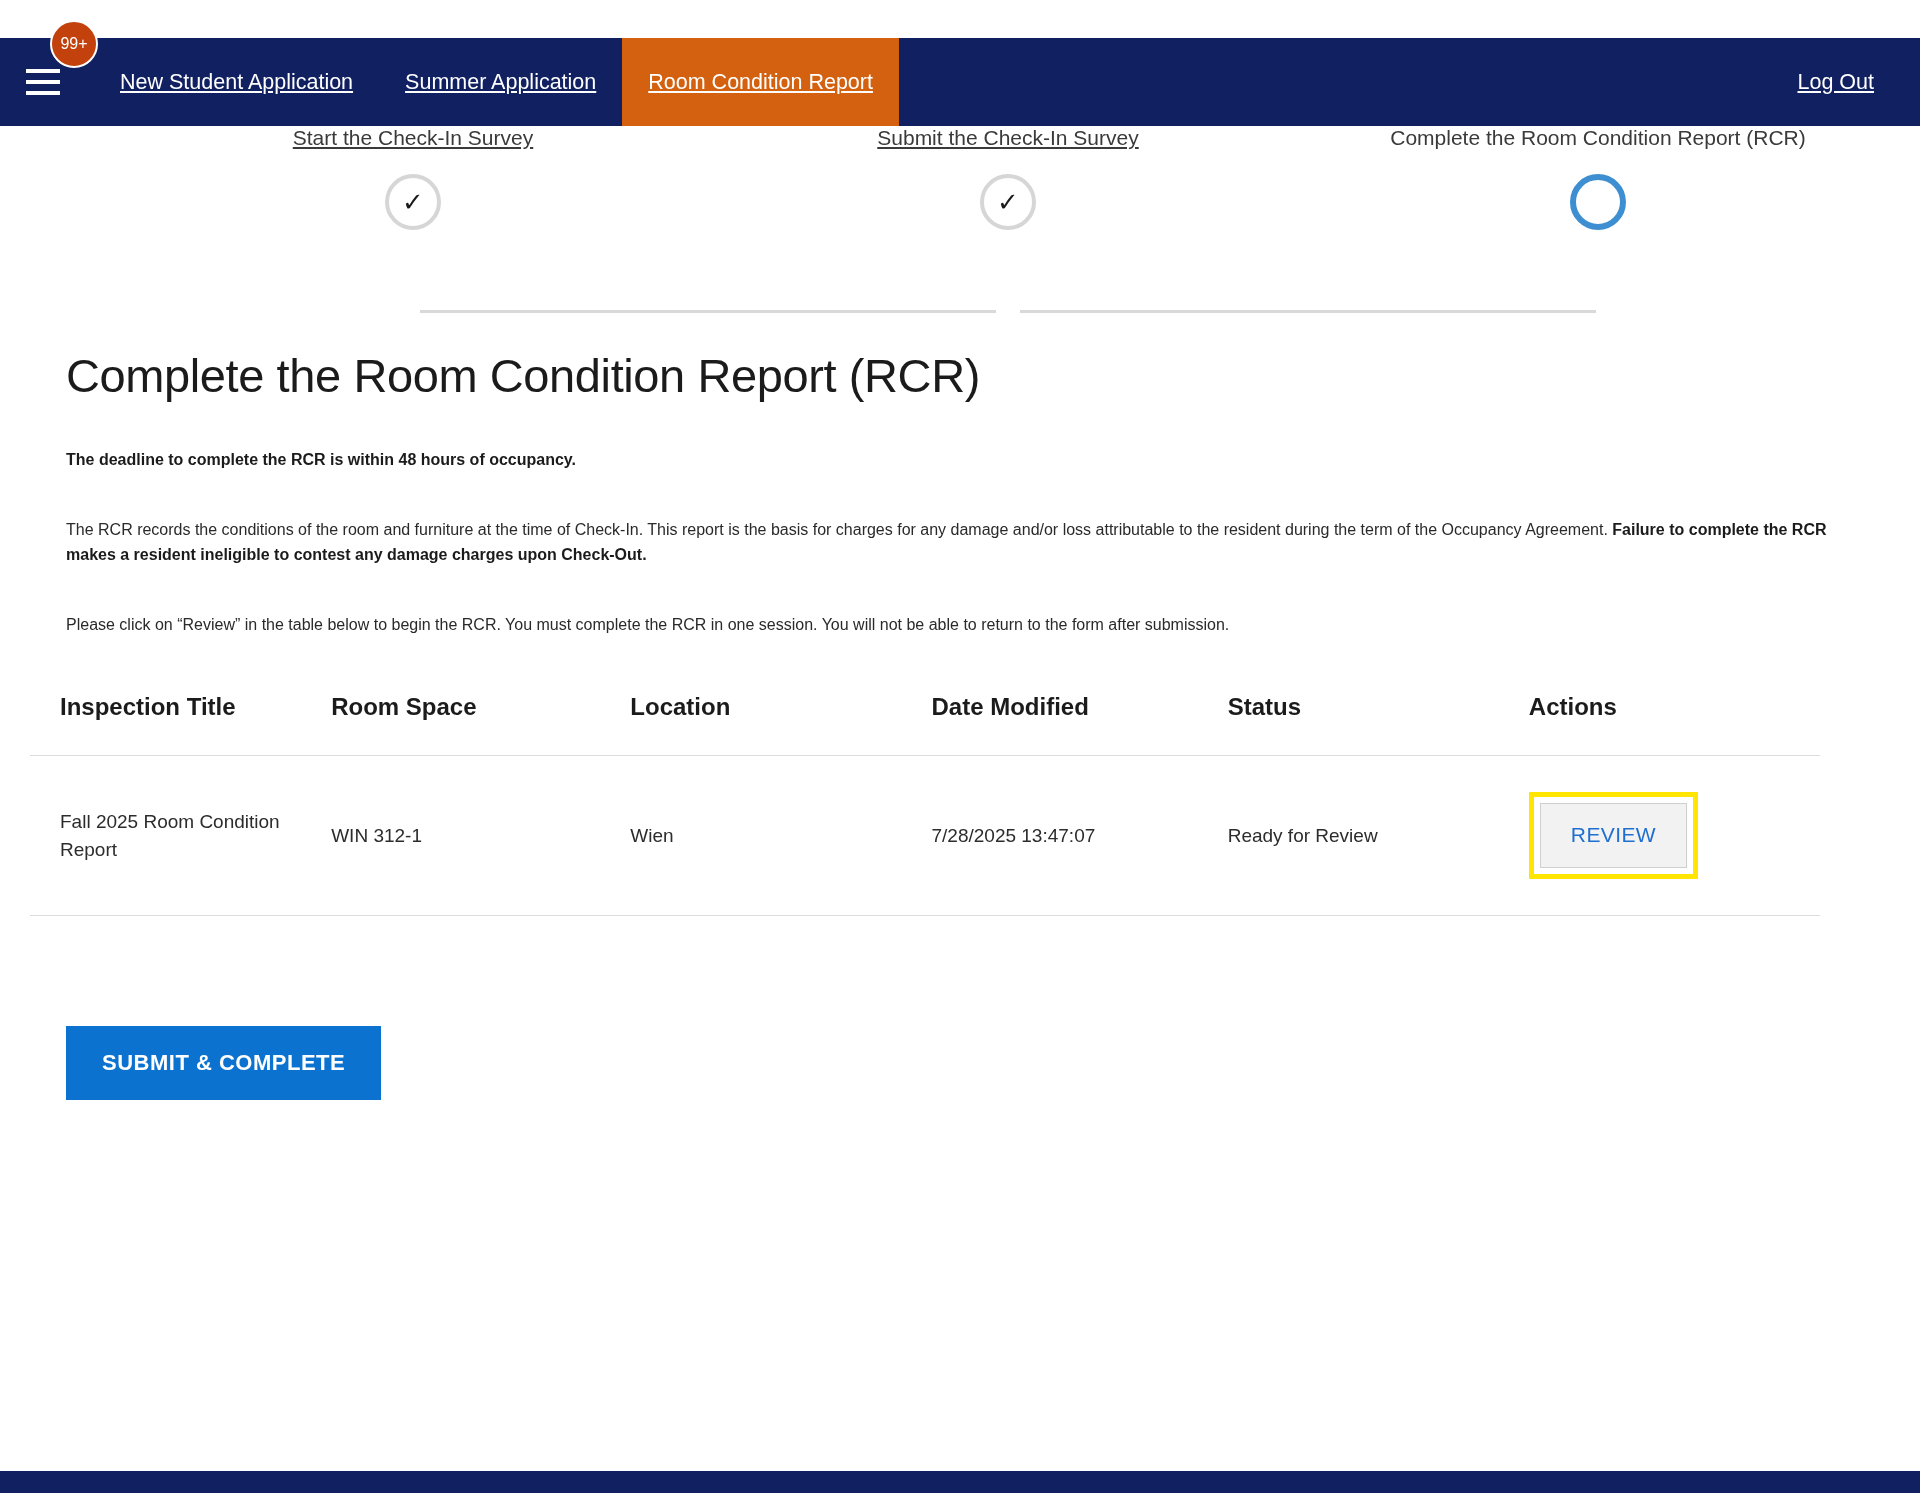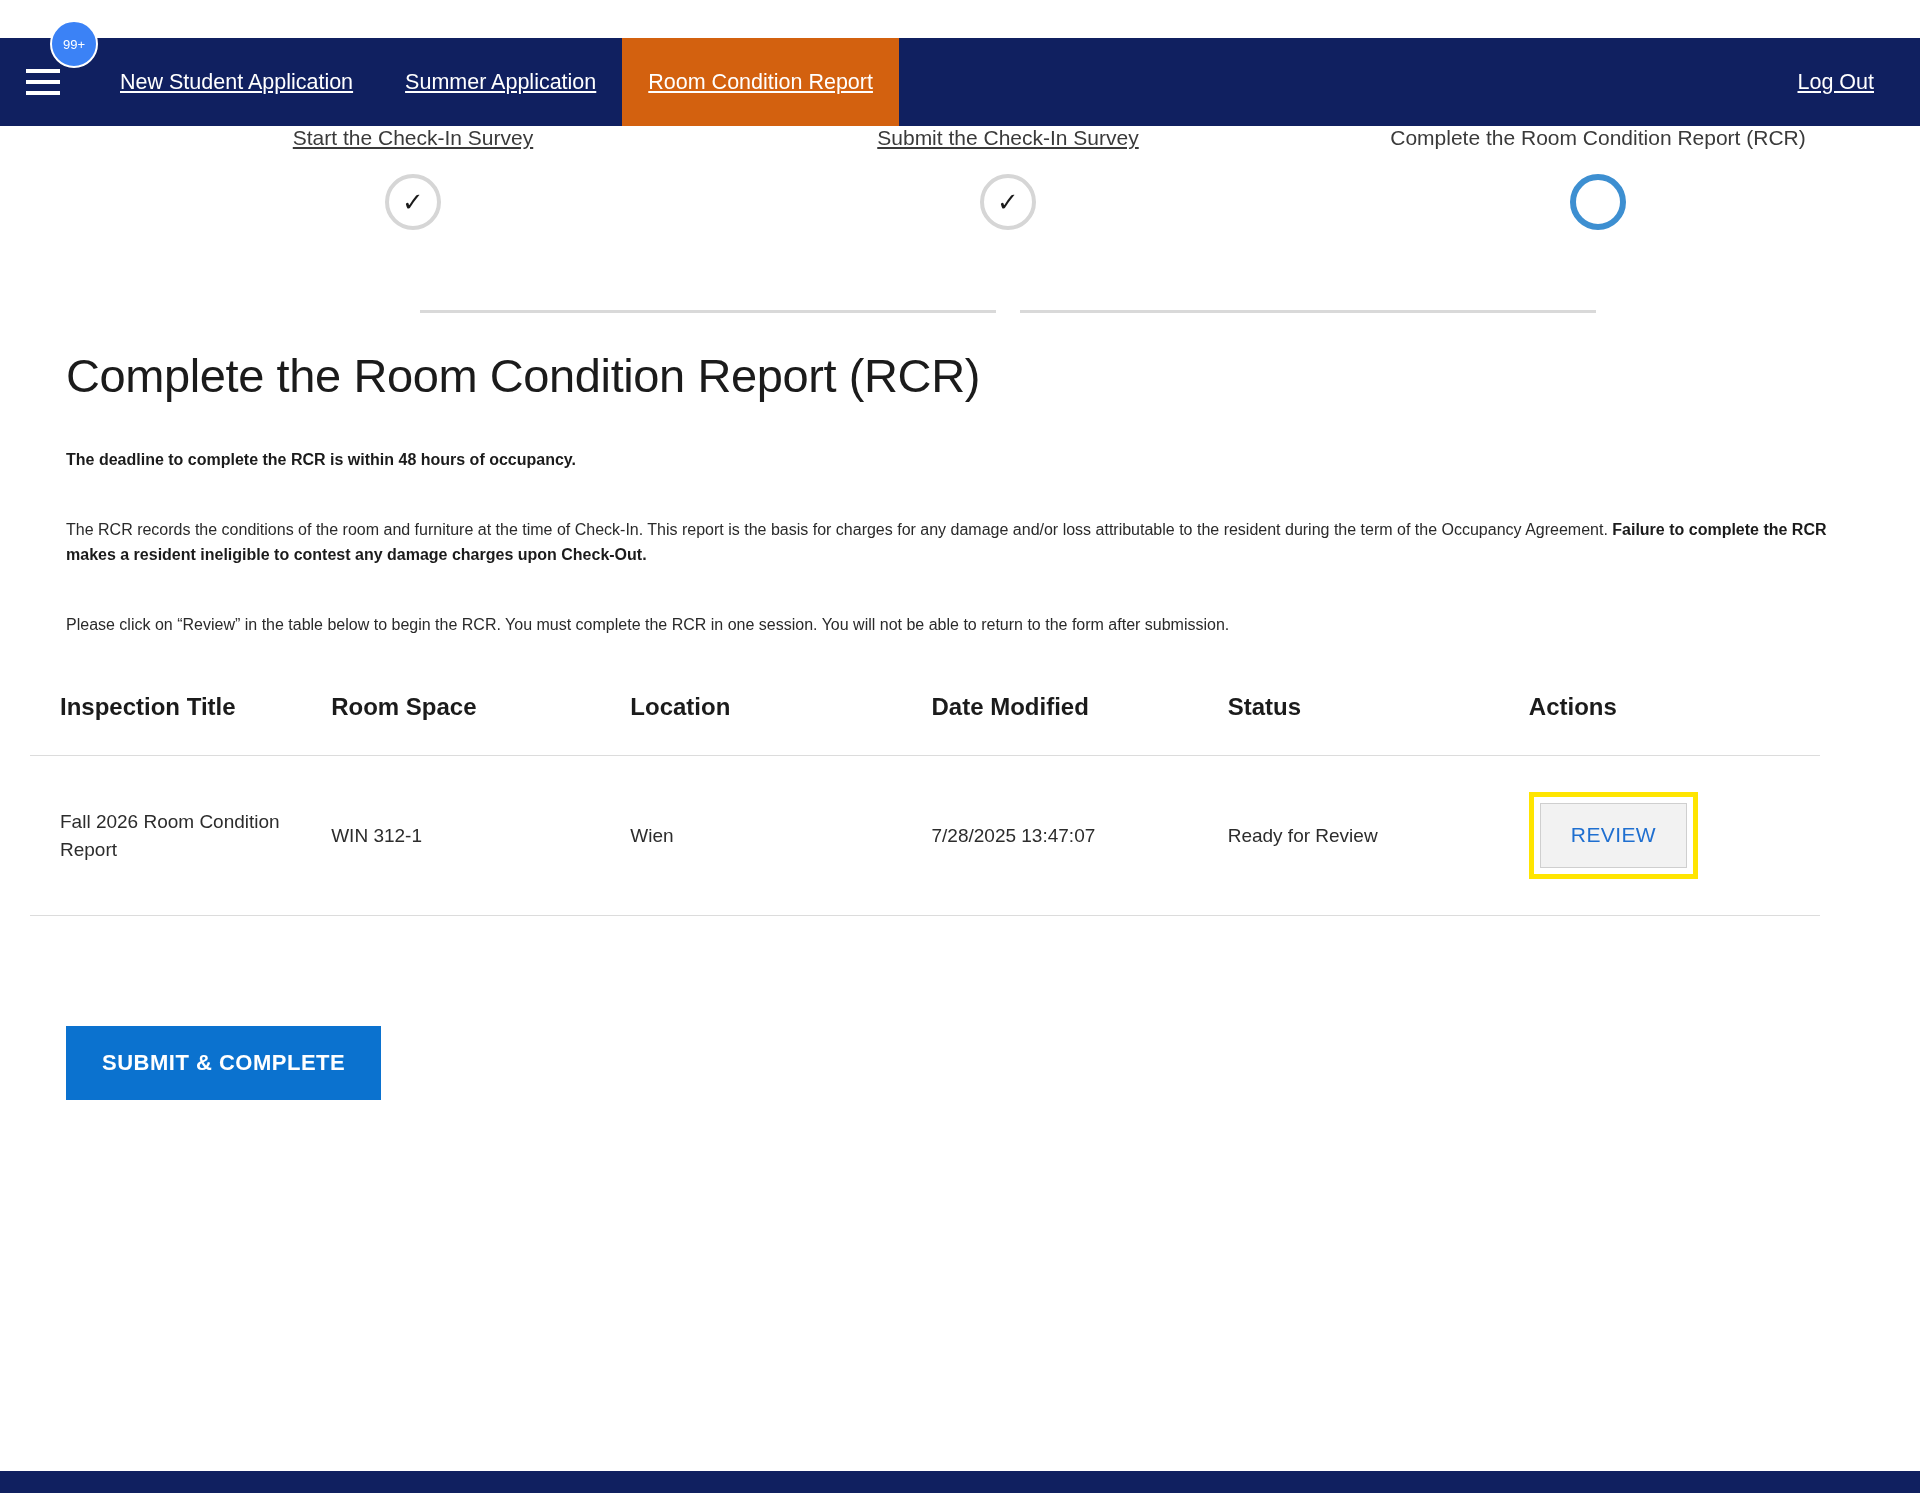--- a/index.html
+++ b/index.html
@@ -53,23 +53,23 @@
     font-size: 21.5px;
     text-decoration: underline;
     white-space: nowrap;
     cursor: pointer;
   }
   .badge {
     position: absolute;
     top: 20px; left: 50px;
     width: 48px; height: 48px;
     border-radius: 50%;
-    background: #3b82f6;
+    background: #c2410c;
     color: #ffffff;
-    font-size: 13px;
+    font-size: 16px;
     display: flex; align-items: center; justify-content: center;
     z-index: 5;
     border: 2px solid #ffffff;
   }
 
   
   .content {
     position: absolute;
     top: 126px; left: 0;
     width: 1920px;
@@ -273,21 +273,21 @@
           <th class="col-title">Inspection Title</th>
           <th class="col-space">Room Space</th>
           <th class="col-loc">Location</th>
           <th class="col-date">Date Modified</th>
           <th class="col-status">Status</th>
           <th class="col-act">Actions</th>
         </tr>
       </thead>
       <tbody>
         <tr>
-          <td class="col-title">Fall 2026 Room Condition Report</td>
+          <td class="col-title">Fall 2025 Room Condition Report</td>
           <td class="col-space">WIN 312-1</td>
           <td class="col-loc">Wien</td>
           <td class="col-date">7/28/2025 13:47:07</td>
           <td class="col-status">Ready for Review</td>
           <td class="col-act review-cell">
             <span class="review-highlight">
               <span class="review-btn">REVIEW</span>
             </span>
           </td>
         </tr>

